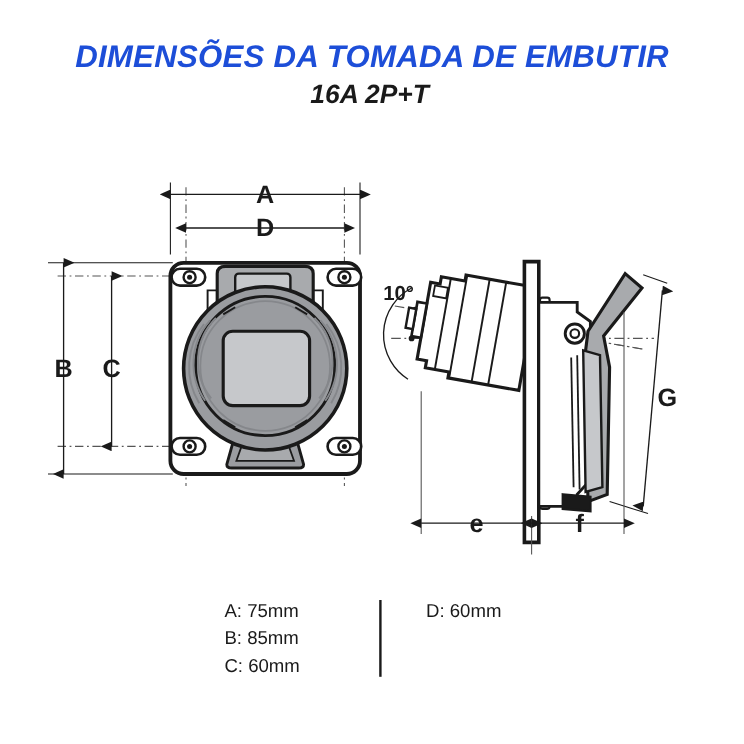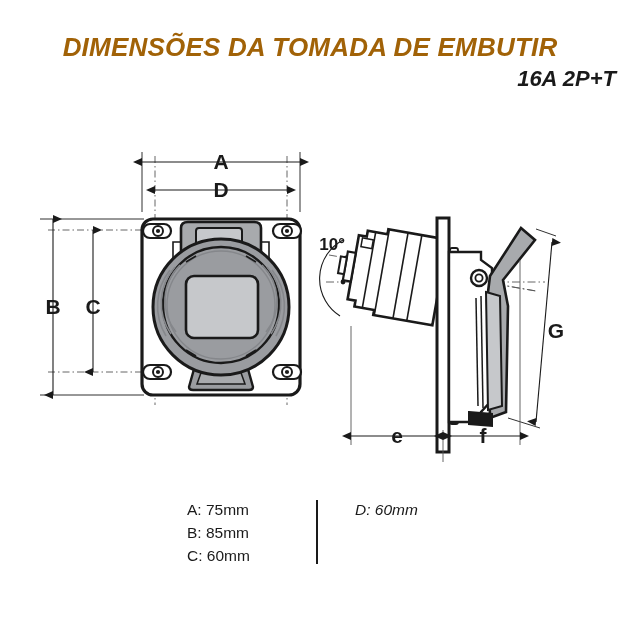--- a/index.html
+++ b/index.html
@@ -20,29 +20,29 @@
   #title-main {
     position: absolute;
     left: 0;
     top: 32px;
     width: 620px;
     text-align: center;
     font-size: 26px;
     font-style: italic;
     font-weight: 700;
     letter-spacing: 0.2px;
-    color: #a16207;
+    color: #1d4ed8;
     white-space: nowrap;
   }
   #title-sub {
     position: absolute;
     left: 0;
     top: 66px;
     width: 616px;
-    text-align: right;
+    text-align: center;
     font-size: 22px;
     font-style: italic;
     font-weight: 700;
     color: #1a1a1a;
   }
 
   
   #drawing {
     position: absolute;
     left: 0;
@@ -60,21 +60,21 @@
     height: 90px;
   }
   .legend-col {
     position: absolute;
     font-size: 15.5px;
     color: #1a1a1a;
     line-height: 23px;
     white-space: nowrap;
   }
   #legend-col-left  { left: 187px; top: 2px; }
-  #legend-col-right { left: 355px; top: 2px; font-style: italic; }
+  #legend-col-right { left: 355px; top: 2px; }
   .legend-line { display: block; }
   .legend-sep {
     display: inline-block;
     color: #555;
     padding: 0 3px;
   }
   #legend-divider {
     position: absolute;
     left: 316px;
     top: 4px;

